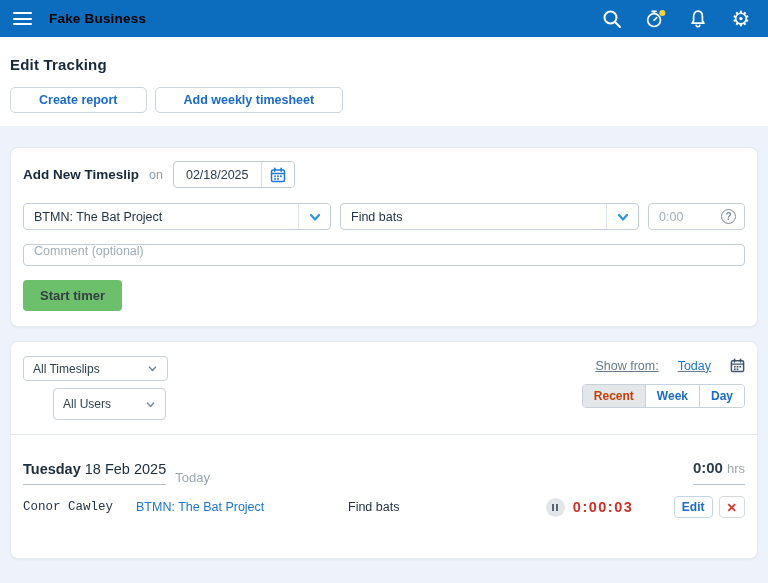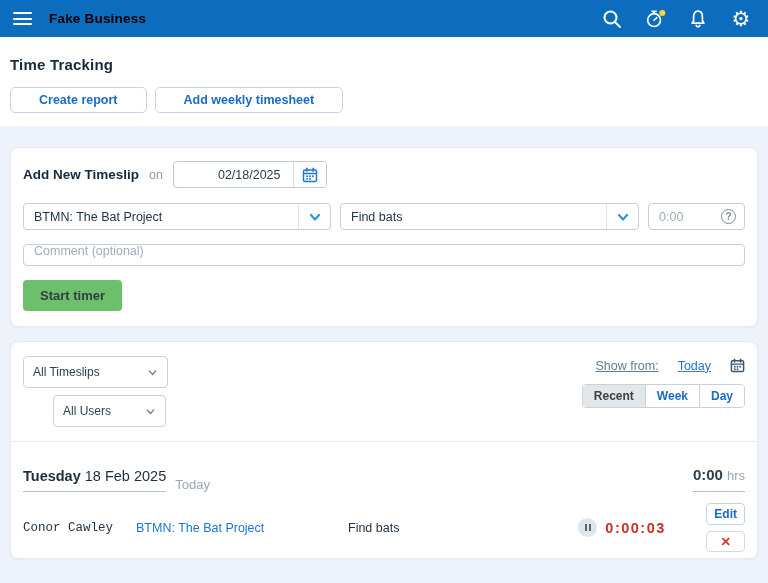--- a/index.html
+++ b/index.html
@@ -22,21 +22,21 @@
   .btn-outline { background:#fff; border:1px solid #ccd5de; border-radius:5px; color:#1b6ac9; font-weight:700; font-size:12.5px; padding:5px 28px; cursor:pointer; font-family:inherit; }
 
   
   main { padding:21px 10px 0; }
   .card { background:#fff; border:1px solid #e5ebf3; border-radius:8px; box-shadow:0 1px 2px rgba(30,60,90,.05); }
   .card-add { padding:13px 12px 15px; }
 
   .ats-head { display:flex; align-items:center; gap:10px; }
   .ats-title { font-weight:700; font-size:13.5px; color:#17293c; }
   .on-label { color:#8e9daa; font-size:12.5px; }
-  .datebox { display:flex; align-items:stretch; border:1px solid #bfcad4; border-radius:4px; height:27px; overflow:hidden; background:#fff;padding-left:32px; }
+  .datebox { display:flex; align-items:stretch; border:1px solid #bfcad4; border-radius:4px; height:27px; overflow:hidden; background:#fff; }
   .datebox .val { display:flex; align-items:center; padding:0 12px; font-size:12.5px; color:#2a3b4c; min-width:86px; }
   .datebox .cal { display:flex; align-items:center; justify-content:center; width:33px; border-left:1px solid #d7dfe7; color:#1e78d2; cursor:pointer; background:#fff; }
 
   .inputs-row { display:flex; gap:9px; margin-top:15px; }
   .dd { display:flex; align-items:stretch; border:1px solid #c5cfd9; border-radius:4px; height:27px; background:#fff; cursor:pointer; }
   .dd .txt { flex:1; display:flex; align-items:center; padding:0 10px; font-size:12.5px; color:#22344a; white-space:nowrap; overflow:hidden; }
   .dd .chev { width:32px; display:flex; align-items:center; justify-content:center; border-left:1px solid #dde4eb; }
   .dd-project { width:308px; flex:none; }
   .dd-task { flex:1; }
   .timebox { width:97px; flex:none; border:1px solid #c5cfd9; border-radius:4px; display:flex; align-items:center; padding:0 8px 0 2px; background:#fff; }
@@ -46,29 +46,29 @@
 
   .comment-row { margin-top:11px; }
   .comment-input { width:100%; height:22px; border:1px solid #c5cfd9; border-radius:4px; padding:0 10px 8px 10px; font-size:12.5px; color:#2a3b4c; font-family:inherit; outline:0; }
   .start-btn { margin-top:14px; background:#6cbf6b; border:none; border-radius:4px; color:#343e44; font-weight:700; font-size:13px; padding:8px 17px; cursor:pointer; font-family:inherit; }
 
   
   .card-list { margin-top:14px; padding:14px 12px 0; height:218px; overflow:hidden; }
   .filters { display:flex; justify-content:space-between; align-items:flex-start; }
   .dd-small { display:flex; align-items:center; border:1px solid #c9d2da; border-radius:4px; background:#fff; cursor:pointer; padding:0 9px; justify-content:space-between; }
   .dd-small .txt { font-size:12px; color:#2c3e50; }
-  .dd-timeslips { width:145px; height:32px; }
+  .dd-timeslips { width:145px; height:25px; }
   .dd-users { width:113px; height:32px; margin:7px 0 0 30px; }
   .showfrom { display:flex; align-items:center; justify-content:flex-end; gap:19px; font-size:12.5px; color:#66798a; margin-top:2px;text-decoration:underline; }
   .today-link { color:#1b75d0; cursor:pointer; }
   .cal-dark { color:#3d566e; display:flex; align-items:center; cursor:pointer; }
   .segmented { margin-top:11px; display:inline-flex; border:1px solid #c9d2da; border-radius:4px; overflow:hidden; float:right; }
   .seg { padding:4px 11px; font-size:12px; font-weight:700; color:#1b6ac9; background:#fff; border-right:1px solid #c9d2da; cursor:pointer; }
   .seg:last-child { border-right:none; }
-  .seg.active { background:#e4e7ea; color:#404040; }
+  .seg.active { background:#e4e7ea; color:#c2410c; }
   .f-right { text-align:right; }
 
   .hdivider { height:1px; background:#e6ebf0; margin:14px -12px 0; }
 
   .day-header { display:flex; justify-content:space-between; align-items:flex-end; margin-top:24px; }
   .day-left { display:flex; align-items:flex-end; }
   .day-title { border-bottom:1px solid #b6c0c9; padding-bottom:7px; font-size:14.5px; color:#1d2d3e; }
   .day-title b { font-weight:700; }
   .today-badge { color:#9aa7b3; font-size:13px; margin-left:9px; }
   .day-total { border-bottom:1px solid #b6c0c9; padding-bottom:7px; }
@@ -76,21 +76,21 @@
   .total-unit { color:#9aa7b3; font-size:13px; margin-left:4px; }
 
   .slip-row { display:flex; align-items:center; margin-top:11px; font-size:12.5px; }
   .cell-user { width:113px; flex:none; color:#233448;font-family:Liberation Mono, monospace; }
   .cell-project { width:212px; flex:none; color:#1b75d0; cursor:pointer; }
   .cell-task { flex:1; color:#233448; }
   .cell-timer { width:148px; flex:none; display:flex; align-items:center; gap:8px; padding-left:20px; }
   .pause-btn { width:19px; height:19px; border-radius:50%; background:#e3e6e9; display:flex; align-items:center; justify-content:center; gap:2px; cursor:pointer; border:none; }
   .pause-btn span { width:2px; height:7px; background:#57656f; display:block; }
   .timer-text { color:#ce2f28; font-weight:700; font-size:14.5px; letter-spacing:1.5px; }
-  .cell-actions { margin-left:auto; display:flex; gap:6px;flex-direction:column; }
+  .cell-actions { margin-left:auto; display:flex; gap:6px; }
   .btn-edit { border:1px solid #c3d4e6; border-radius:4px; color:#1b6ac9; font-weight:700; font-size:12px; padding:3px 7px; background:#fff; cursor:pointer; font-family:inherit; }
   .btn-del { border:1px solid #d3dae1; border-radius:4px; color:#d8362e; font-weight:700; font-size:12.5px; padding:2px 7px; background:#fff; cursor:pointer; font-family:inherit; }
 </style>
 </head>
 <body>
 
 <header class="topbar">
   <div class="hamburger">
       <span></span>
       <span></span>
@@ -117,21 +117,21 @@
       <svg width="20" height="22" viewBox="0 0 20 22">
         <path d="M10 3.2 C6.8 3.2 5.6 5.9 5.6 8.7 L5.6 12.7 L4.1 15.2 L15.9 15.2 L14.4 12.7 L14.4 8.7 C14.4 5.9 13.2 3.2 10 3.2 Z" fill="none" stroke="#fff" stroke-width="1.7" stroke-linejoin="round"></path>
         <path d="M8.2 17.4 a1.9 1.9 0 0 0 3.6 0" fill="none" stroke="#fff" stroke-width="1.7" stroke-linecap="round"></path>
       </svg>
     </span>
     <span class="navicon gear-glyph">⚙</span>
   </nav>
 </header>
 
 <section class="page-head">
-  <h1 class="page-title">Time Tracking</h1>
+  <h1 class="page-title">Edit Tracking</h1>
   <div class="head-actions">
     <button class="btn-outline">Create report</button>
     <button class="btn-outline">Add weekly timesheet</button>
   </div>
 </section>
 
 <main>
 
   <section class="card card-add">
     <div class="ats-head">

